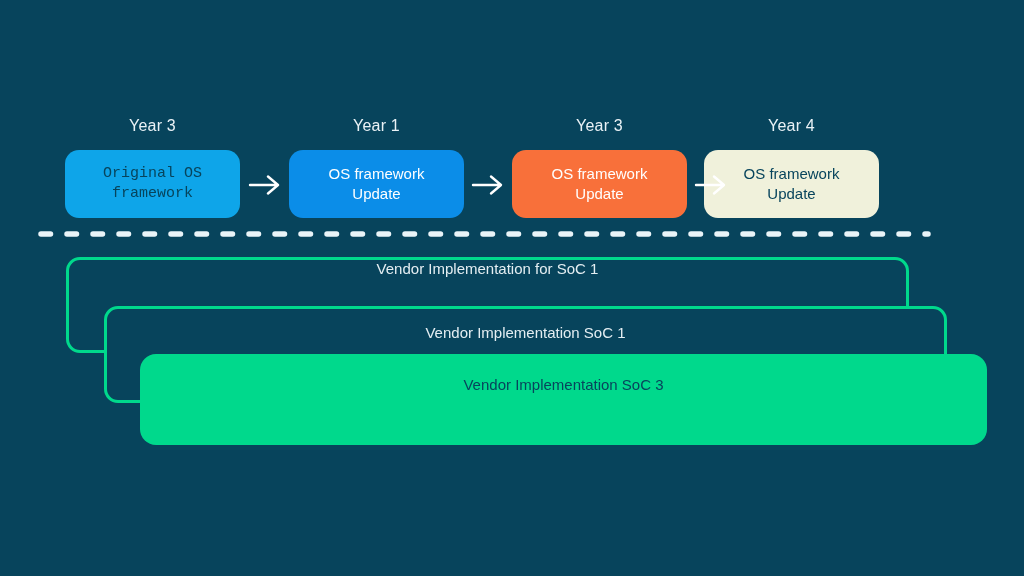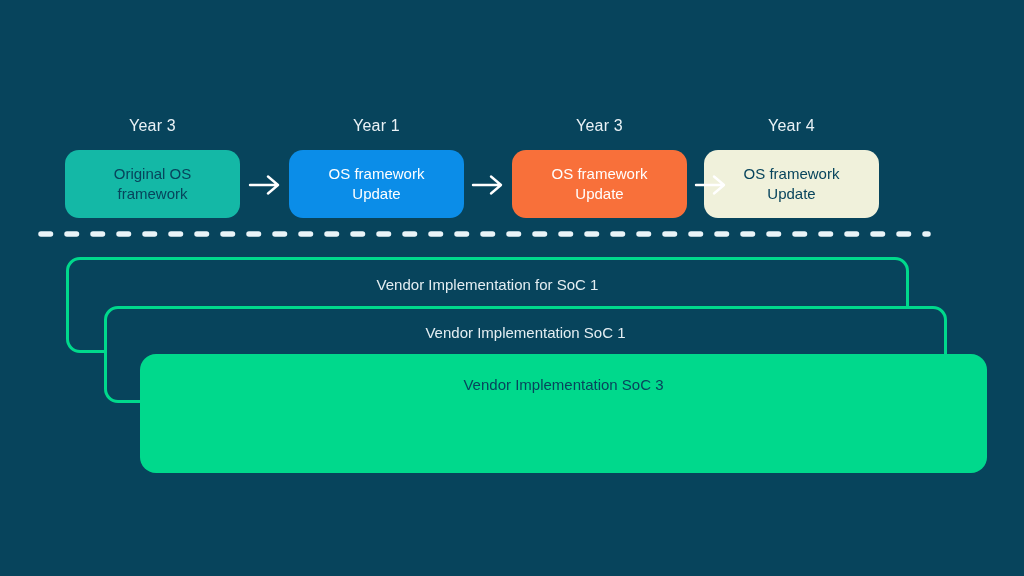--- a/index.html
+++ b/index.html
@@ -14,47 +14,47 @@
   .year{
     display:block;height:36px;line-height:24px;
     color:#EAF2F6;font-size:16px;letter-spacing:.2px;
   }
   .tl-box{
     position:relative;width:175px;height:68px;border-radius:14px;
     display:flex;align-items:center;justify-content:center;
     font-size:15px;line-height:1.34;box-sizing:border-box;
   }
   .tl-box span{display:block;max-width:122px;}
-  .b1{background:#14b8a6;color:#07445C;}
+  .b1{background:#0ea5e9;color:#07445C;font-family:Liberation Mono, monospace;}
   .b2{background:#0B8DE8;color:#FFFFFF;}
   .b3{background:#F8703A;color:#FFFFFF;}
   .b4{background:#F0F1DB;color:#07445C;}
   
   .arrow{position:absolute;top:172px;width:34px;height:26px;}
   .a1{left:248px}.a2{left:471px}.a3{left:694px}
   
   .divider{position:absolute;left:32px;top:228px;width:902px;height:12px;}
   
   .vbox{
     position:absolute;box-sizing:border-box;text-align:center;
     font-size:15px;border-radius:14px;
   }
   .vbox .vlabel{display:block;}
   .v1{
     left:66px;top:257px;width:843px;height:96px;
     border:3px solid #00D98C;background:transparent;color:#E4EEF2;
-    padding-top:16px;z-index:1;
+    z-index:1;
   }
   .v2{
     left:104px;top:306px;width:843px;height:97px;
     border:3px solid #00D98C;background:#07445C;color:#E4EEF2;
     padding-top:15px;z-index:2;
   }
   .v3{
-    left:140px;top:354px;width:847px;height:119px;
+    left:140px;top:354px;width:847px;height:91px;
     background:#00D98C;color:#07445C;border-radius:16px;
     padding-top:22px;z-index:3;
   }
 </style>
 </head>
 <body>
 
 <div class="stage">
 
   <div class="tl-col c1">

